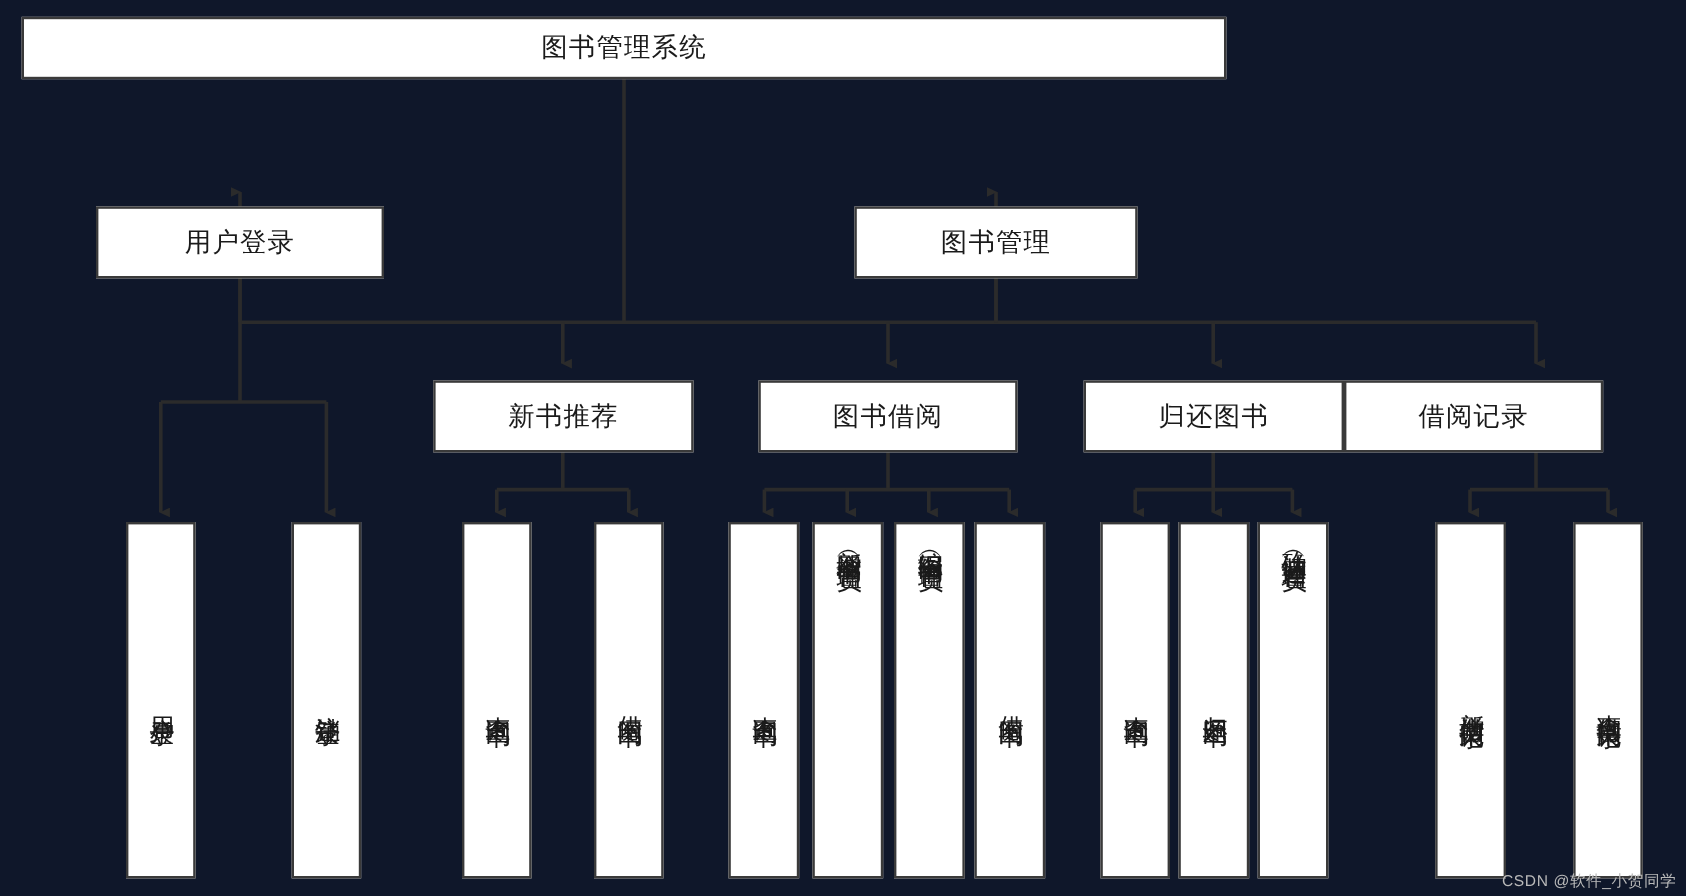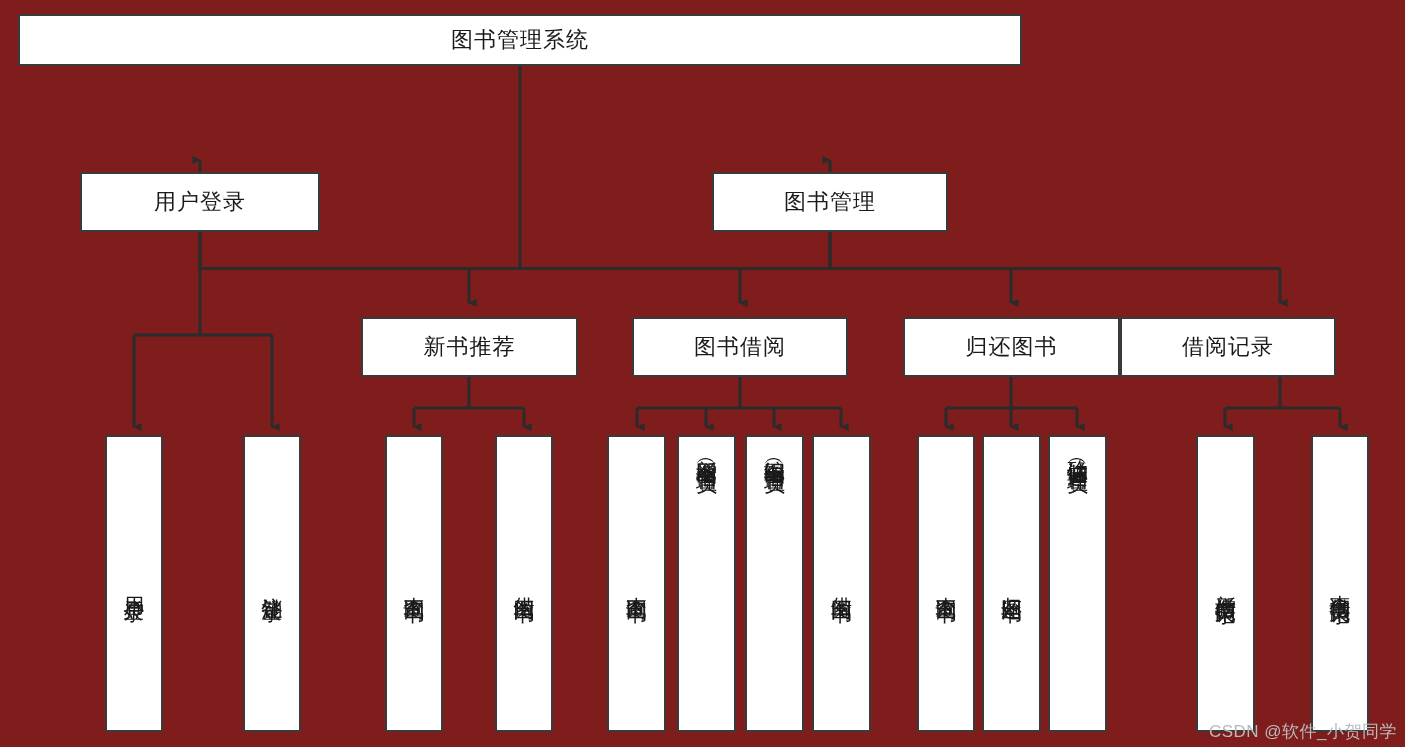--- a/index.html
+++ b/index.html
@@ -7,21 +7,21 @@
     padding: 0;
     background: #ffffff;
   }
   body {
     font-family: "Liberation Sans", "DejaVu Sans", sans-serif;
   }
   #canvas {
     position: relative;
     width: 1405px;
     height: 747px;
-    background: #7f1d1d;
+    background: #0f172a;
     overflow: hidden;
   }
   svg.wires {
     position: absolute;
     left: 0;
     top: 0;
     width: 1405px;
     height: 747px;
     pointer-events: none;
   }
@@ -54,21 +54,21 @@
     justify-content: center;
   }
   .node-label {
     display: block;
     white-space: nowrap;
   }
   .watermark {
     position: absolute;
     right: 8px;
     bottom: 4px;
-    font-size: 17px;
+    font-size: 13px;
     color: #b9b9b9;
     letter-spacing: 0.5px;
     white-space: nowrap;
   }
 </style>
 </head>
 <body>
 
 <div id="canvas">
 

